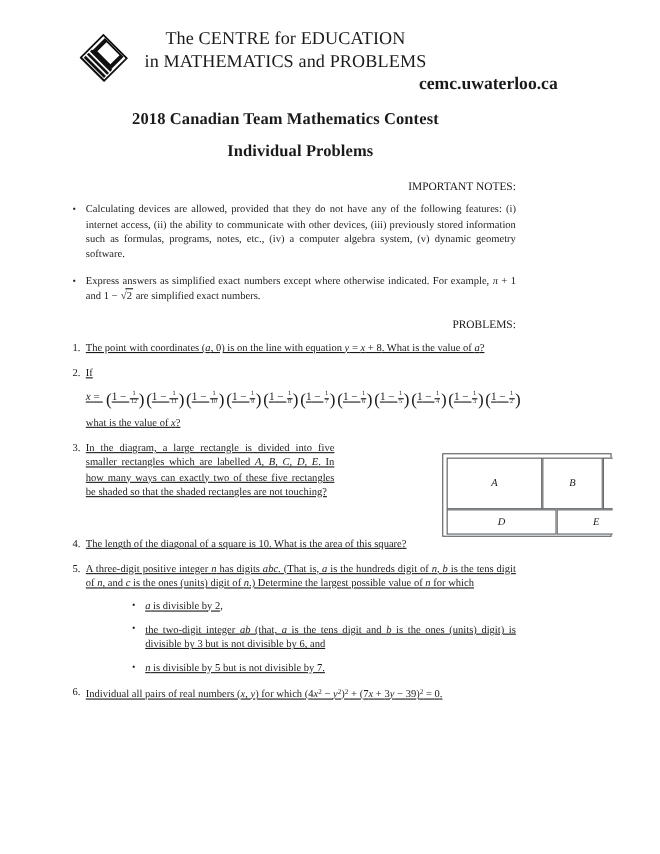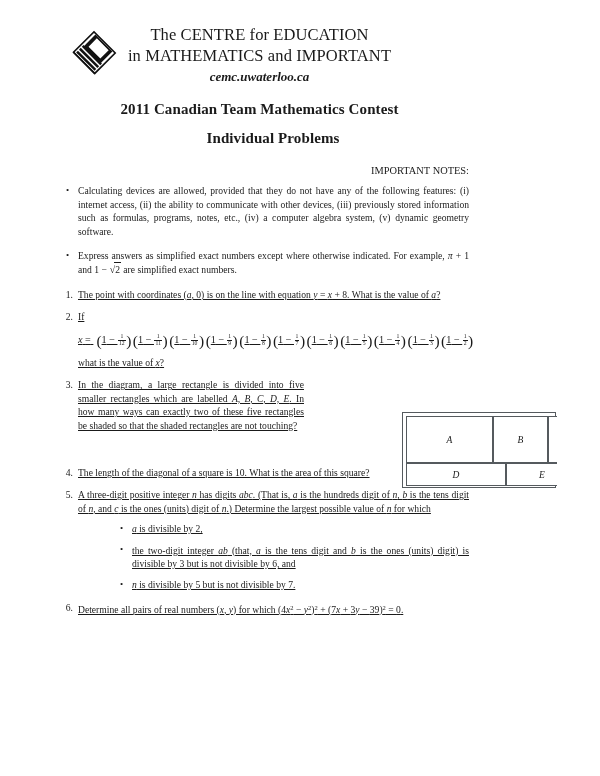--- a/index.html
+++ b/index.html
@@ -34,25 +34,25 @@
     top: 16px;
     width: 52px;
     height: 50px;
   }
   .hdr-line1, .hdr-line2 {
     font-size: 16.5px;
     line-height: 21px;
     letter-spacing: 0.1px;
   }
   .hdr-url {
-    font-size: 13px;
-    font-style: italic;
+    font-size: 16px;
     font-weight: bold;
     line-height: 19px;
     margin-top: 1px;
+    text-align: right;
   }
   .contest-title {
     font-size: 15px;
     font-weight: bold;
     text-align: center;
     margin-top: 15px;
     letter-spacing: 0.1px;
   }
   .paper-title {
     font-size: 15px;
@@ -206,24 +206,24 @@
           <path d="M22 20 L22 80" stroke="#111" stroke-width="3.2" fill="none"></path>
           <path d="M28 24 L28 76" stroke="#111" stroke-width="5" fill="none"></path>
           <path d="M36 24 L36 76" stroke="#111" stroke-width="5" fill="none"></path>
           <path d="M44 24 L44 76" stroke="#111" stroke-width="5" fill="none"></path>
           <rect x="50" y="32" width="26" height="36" fill="#fff" stroke="#111" stroke-width="2.6"></rect>
         </g>
       </svg>
     </div>
 
     <div class="hdr-line1">The CENTRE for EDUCATION</div>
-    <div class="hdr-line2">in MATHEMATICS and IMPORTANT</div>
+    <div class="hdr-line2">in MATHEMATICS and PROBLEMS</div>
     <div class="hdr-url">cemc.uwaterloo.ca</div>
 
-    <div class="contest-title">2011 Canadian Team Mathematics Contest</div>
+    <div class="contest-title">2018 Canadian Team Mathematics Contest</div>
     <div class="paper-title">Individual Problems</div>
   </div>
 
   <div class="content">
 
     <div class="section-label">IMPORTANT NOTES:</div>
 
     <ul class="note-list">
 
       <li class="note-item">
@@ -234,20 +234,21 @@
       <li class="note-item">
         <span class="bullet">•</span>
         <span>Express answers as simplified exact numbers except where otherwise indicated. For example,
           <span class="math"><span class="mi">π</span> + <span class="mn">1</span></span> and
           <span class="math"><span class="mn">1</span> −
             <span class="sqrt-wrap"><span class="radical">√</span><span class="radicand">2</span></span></span>
           are simplified exact numbers.</span>
       </li>
     </ul>
 
+    <div class="section-label" id="problems-label">PROBLEMS:</div>
 
     <ol class="prob-list">
 
       <li class="prob-item">
         <span class="num">1.</span>
         <span class="prob-body"><span>The point with coordinates (</span><span class="mi">a</span><span>, 0) is on the line with equation </span><span class="mi">y</span><span> = </span><span class="mi">x</span><span> + 8</span><span>. What is the value of </span><span class="mi">a</span><span>?</span></span>
       </li>
 
       <li class="prob-item">
         <span class="num">2.</span>
@@ -287,21 +288,21 @@
             </li>
             <li class="sub-item">
               <span class="bullet">•</span><span class="mi">n</span><span> is divisible by 5 but is not divisible by 7.</span>
             </li>
           </ul>
         </span>
       </li>
 
       <li class="prob-item">
         <span class="num">6.</span>
-        <span class="prob-body"><span>Determine all pairs of real numbers (</span><span class="mi">x</span><span>, </span><span class="mi">y</span>) for which
+        <span class="prob-body"><span>Individual all pairs of real numbers (</span><span class="mi">x</span><span>, </span><span class="mi">y</span>) for which
           <span class="math">(<span class="mn">4</span><span class="mi">x</span><sup class="exp">2</sup> − <span class="mi">y</span><sup class="exp">2</sup>)<sup class="exp">2</sup>
             + (<span class="mn">7</span><span class="mi">x</span> + <span class="mn">3</span><span class="mi">y</span> − <span class="mn">39</span>)<sup class="exp">2</sup>
             = <span class="mn">0</span>.</span></span>
       </li>
 
     </ol>
   </div>
 
   <div class="fig3">
     <div class="fig3-clip">

